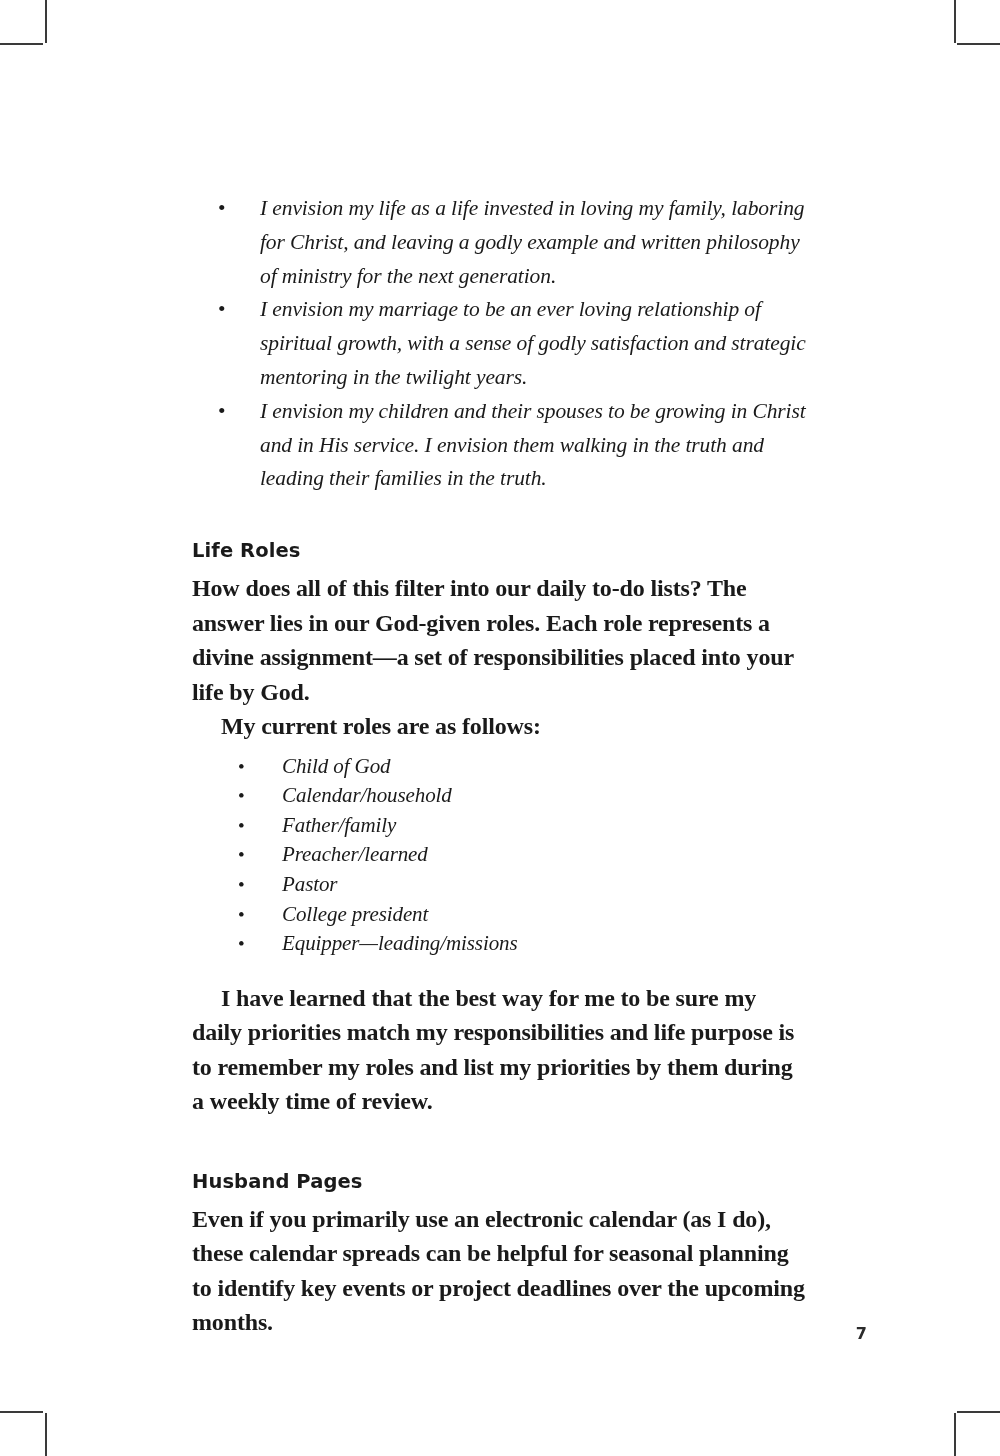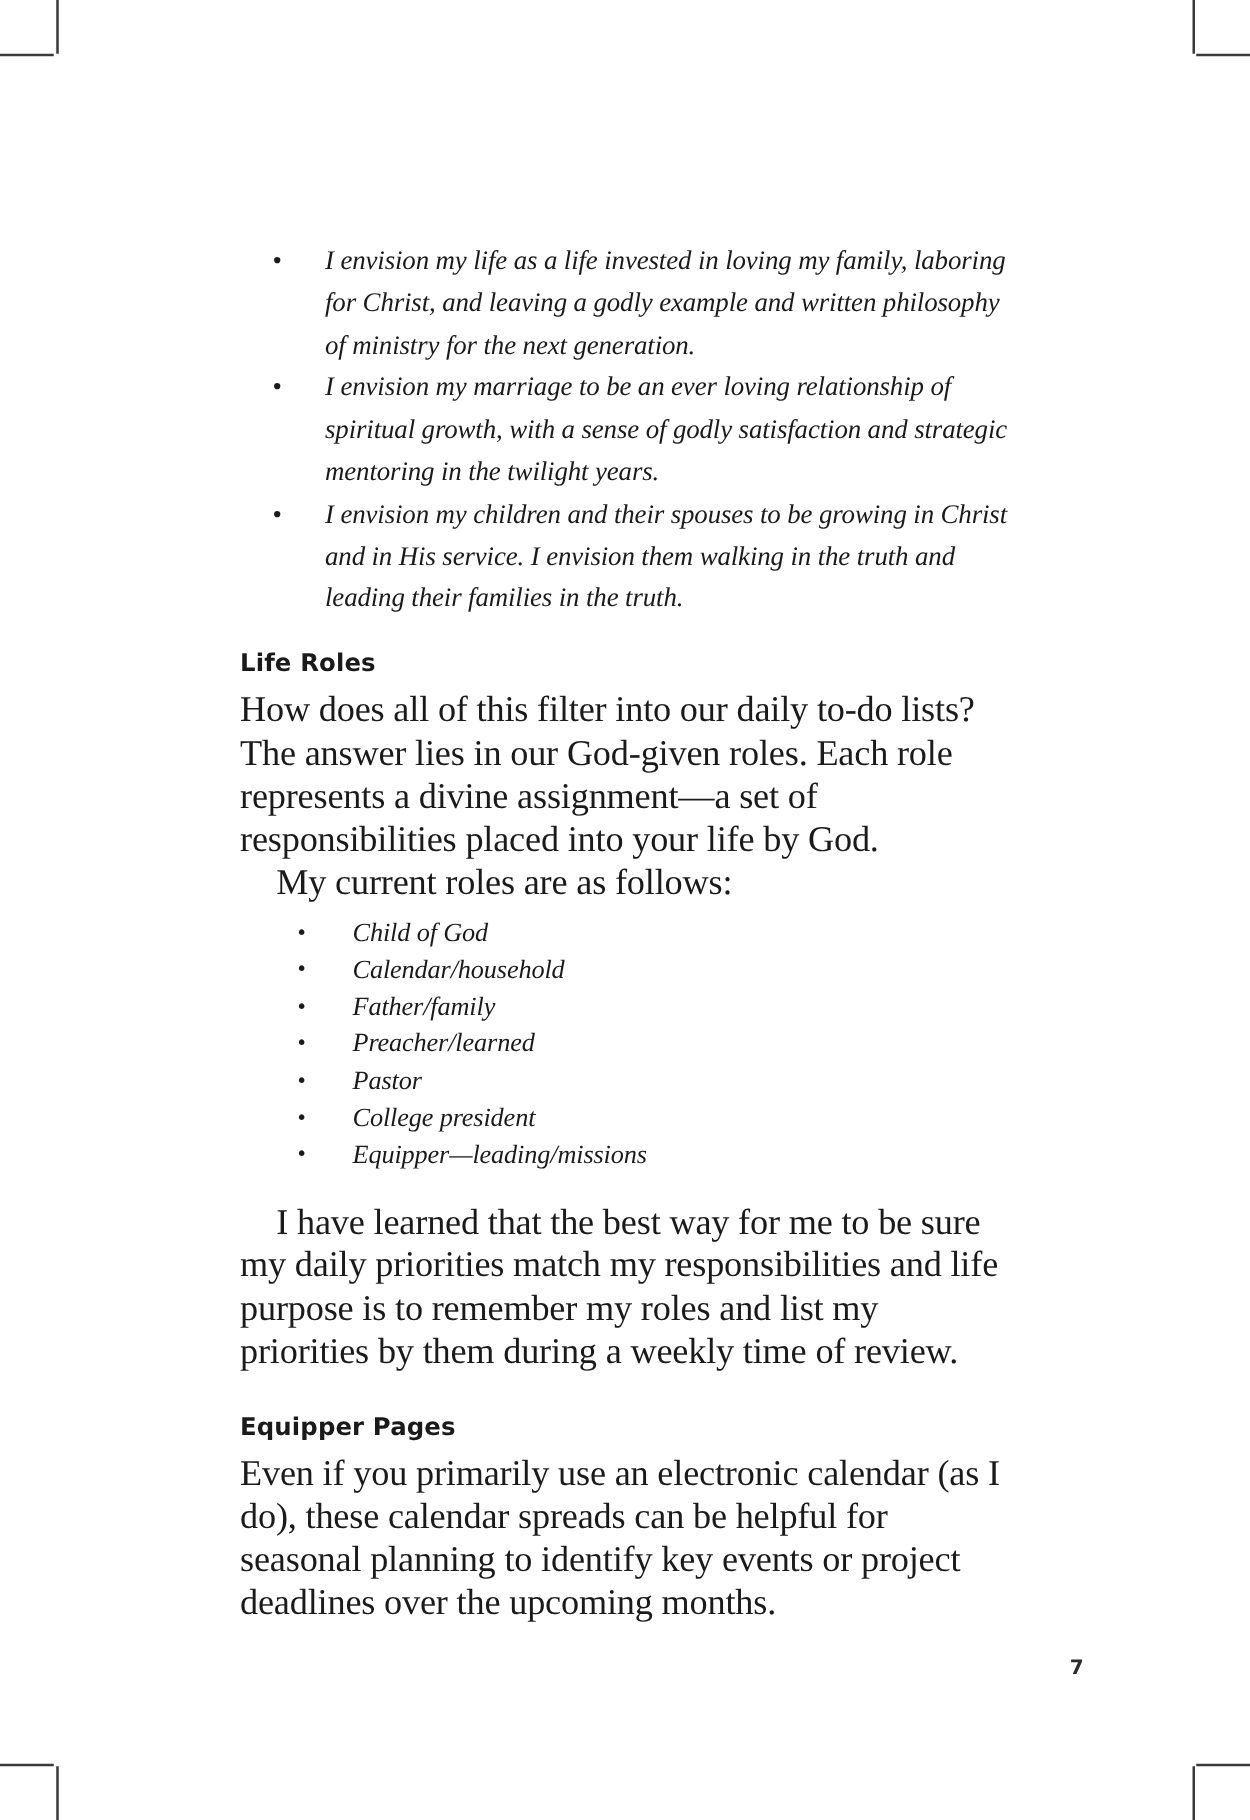--- a/index.html
+++ b/index.html
@@ -62,29 +62,30 @@
     line-height: 33.8px;
   }
 
   
   h2.section-heading {
     font-family: "DejaVu Sans", "Liberation Sans", sans-serif;
     font-size: 19.5px;
     font-weight: bold;
     letter-spacing: 0.1px;
     color: #1a1a1a;
-    margin-top: 23px;
+    margin-top: 43px;
     margin-bottom: 9px;
   }
 
   p.body-text {
-    font-size: 29px;
+    font-size: 24px;
     line-height: 34.5px;
     letter-spacing: -0.15px;
     text-align: left;
+    font-weight: bold;
   }
 
   p.indented { text-indent: 29px; }
 
   
   .roles-list {
     list-style: none;
     margin-top: 8px;
   }
 
@@ -185,19 +186,19 @@
       <span>Equipper—leading/missions</span>
     </li>
   </ul>
 
   <div class="gap-after-roles"></div>
 
   <p class="body-text indented">I have learned that the best way for me to be sure my daily priorities match my responsibilities and life purpose is to remember my roles and list my priorities by them during a weekly time of review.</p>
 
   <div class="gap-before-heading"></div>
 
-  <h2 class="section-heading">Equipper Pages</h2>
+  <h2 class="section-heading">Husband Pages</h2>
 
   <p class="body-text">Even if you primarily use an electronic calendar (as I do), these calendar spreads can be helpful for seasonal planning to identify key events or project deadlines over the upcoming months.</p>
 
 </div>
 
 <div class="folio">7</div>
 
 </body></html>

